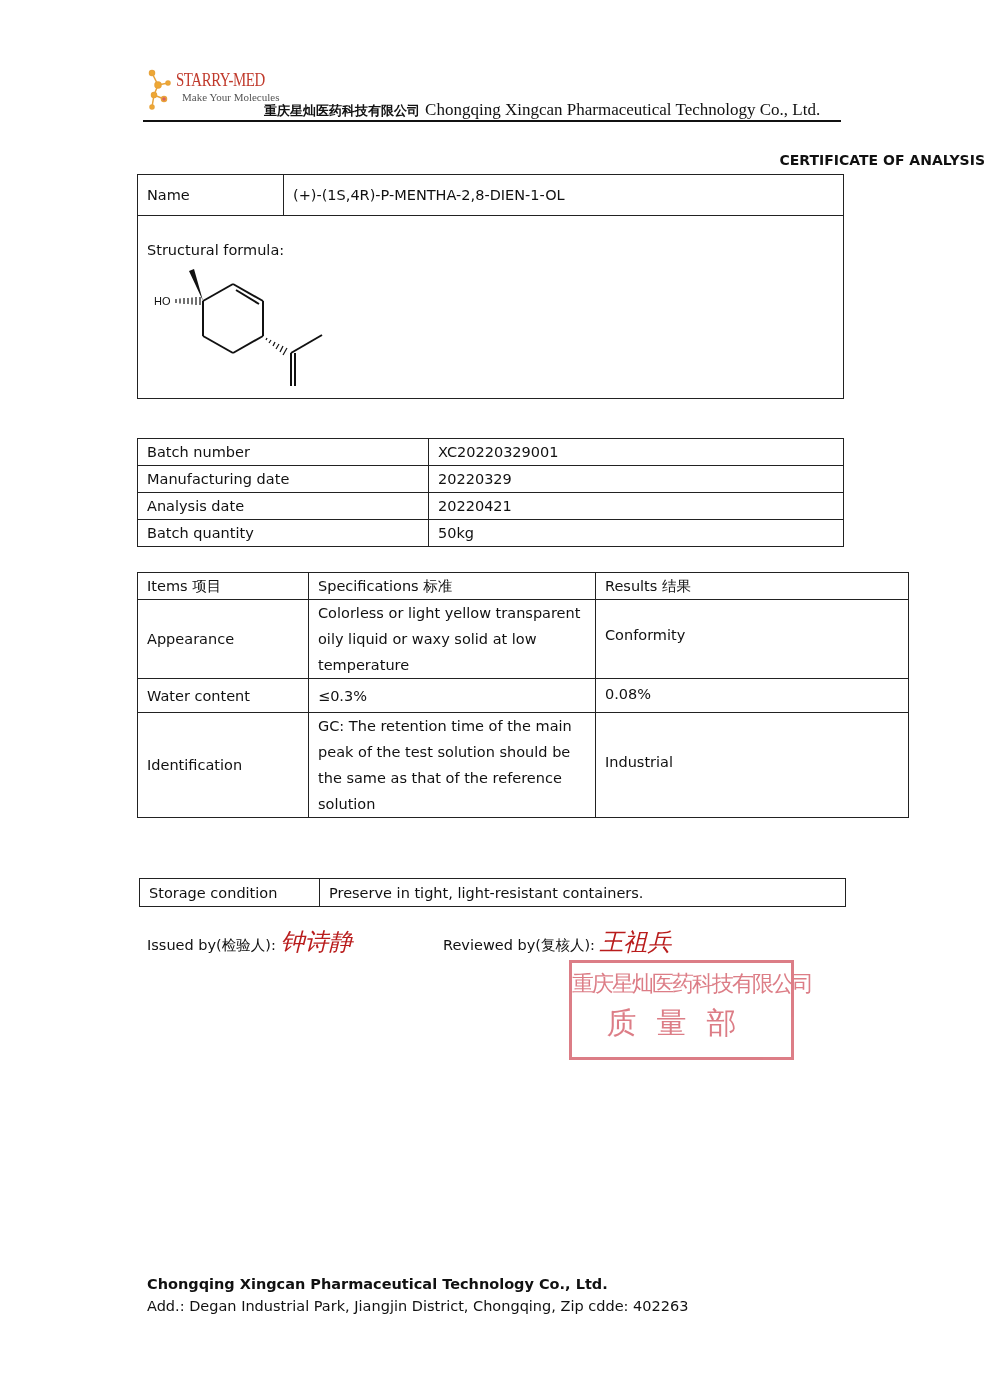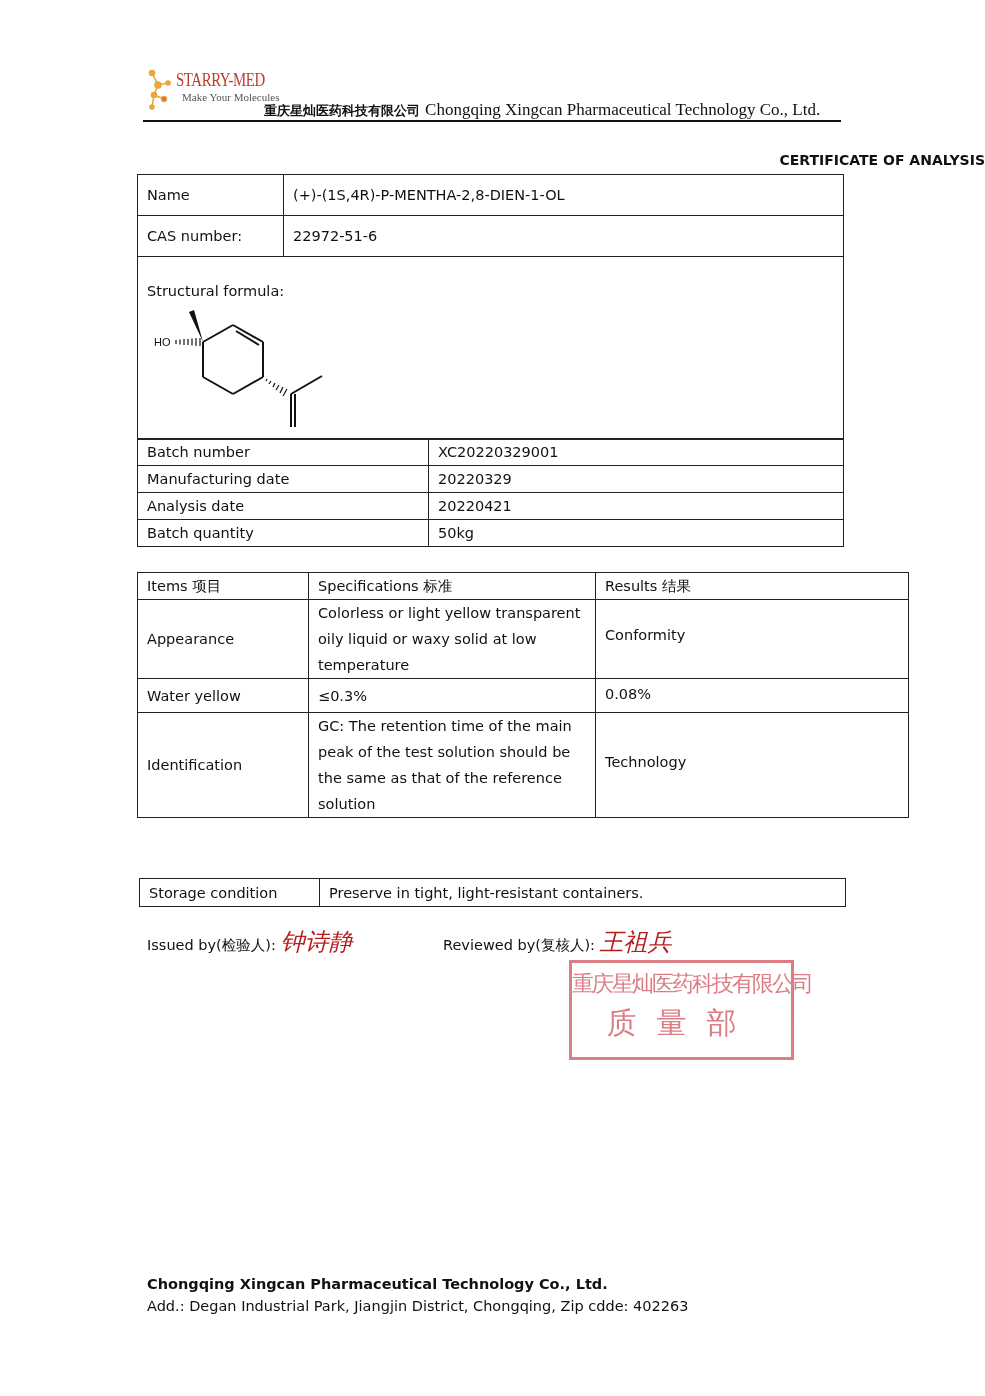--- a/index.html
+++ b/index.html
@@ -72,24 +72,20 @@
 
 <div class="abs title">CERTIFICATE OF ANALYSIS</div>
 
 <table class="t1">
   <tbody>
       <tr>
     <td style="width:146px">Name</td>
     <td>(+)-(1S,4R)-P-MENTHA-2,8-DIEN-1-OL</td>
   </tr>
   <tr>
-    <td>CAS number:</td>
-    <td>22972-51-6</td>
-  </tr>
-  <tr>
     <td colspan="2" class="struct-cell">
       <div>Structural formula:</div>
       <svg width="190" height="130" viewBox="0 0 190 130" style="position:absolute;left:8px;top:52px">
         <g stroke="#111" stroke-width="2" fill="none">
           <line x1="57" y1="33" x2="87" y2="16"></line>
           <line x1="87" y1="16" x2="117" y2="33"></line>
           <line x1="90" y1="22" x2="113" y2="36"></line>
           <line x1="117" y1="33" x2="117" y2="68"></line>
           <line x1="117" y1="68" x2="87" y2="85"></line>
           <line x1="87" y1="85" x2="57" y2="68"></line>
@@ -148,28 +144,28 @@
     <td style="width:171px">Items 项目</td>
     <td style="width:287px">Specifications 标准</td>
     <td>Results 结果</td>
   </tr>
   <tr>
     <td style="height:78px">Appearance</td>
     <td>Colorless or light yellow transparent oily liquid or waxy solid at low temperature</td>
     <td style="vertical-align:top;padding-top:22px">Conformity</td>
   </tr>
   <tr>
-    <td style="height:34px">Water yellow</td>
+    <td style="height:34px">Water content</td>
     <td>≤0.3%</td>
     <td style="vertical-align:top;padding-top:2px">0.08%</td>
   </tr>
   <tr>
     <td style="height:105px">Identification</td>
     <td>GC: The retention time of the main peak of the test solution should be the same as that of the reference solution</td>
-    <td style="vertical-align:top;padding-top:36px">Technology</td>
+    <td style="vertical-align:top;padding-top:36px">Industrial</td>
   </tr>
 </tbody>
   </table>
 
 <table class="t4">
   <tbody>
       <tr>
     <td style="width:180px">Storage condition</td>
     <td>Preserve in tight, light-resistant containers.</td>
   </tr>

